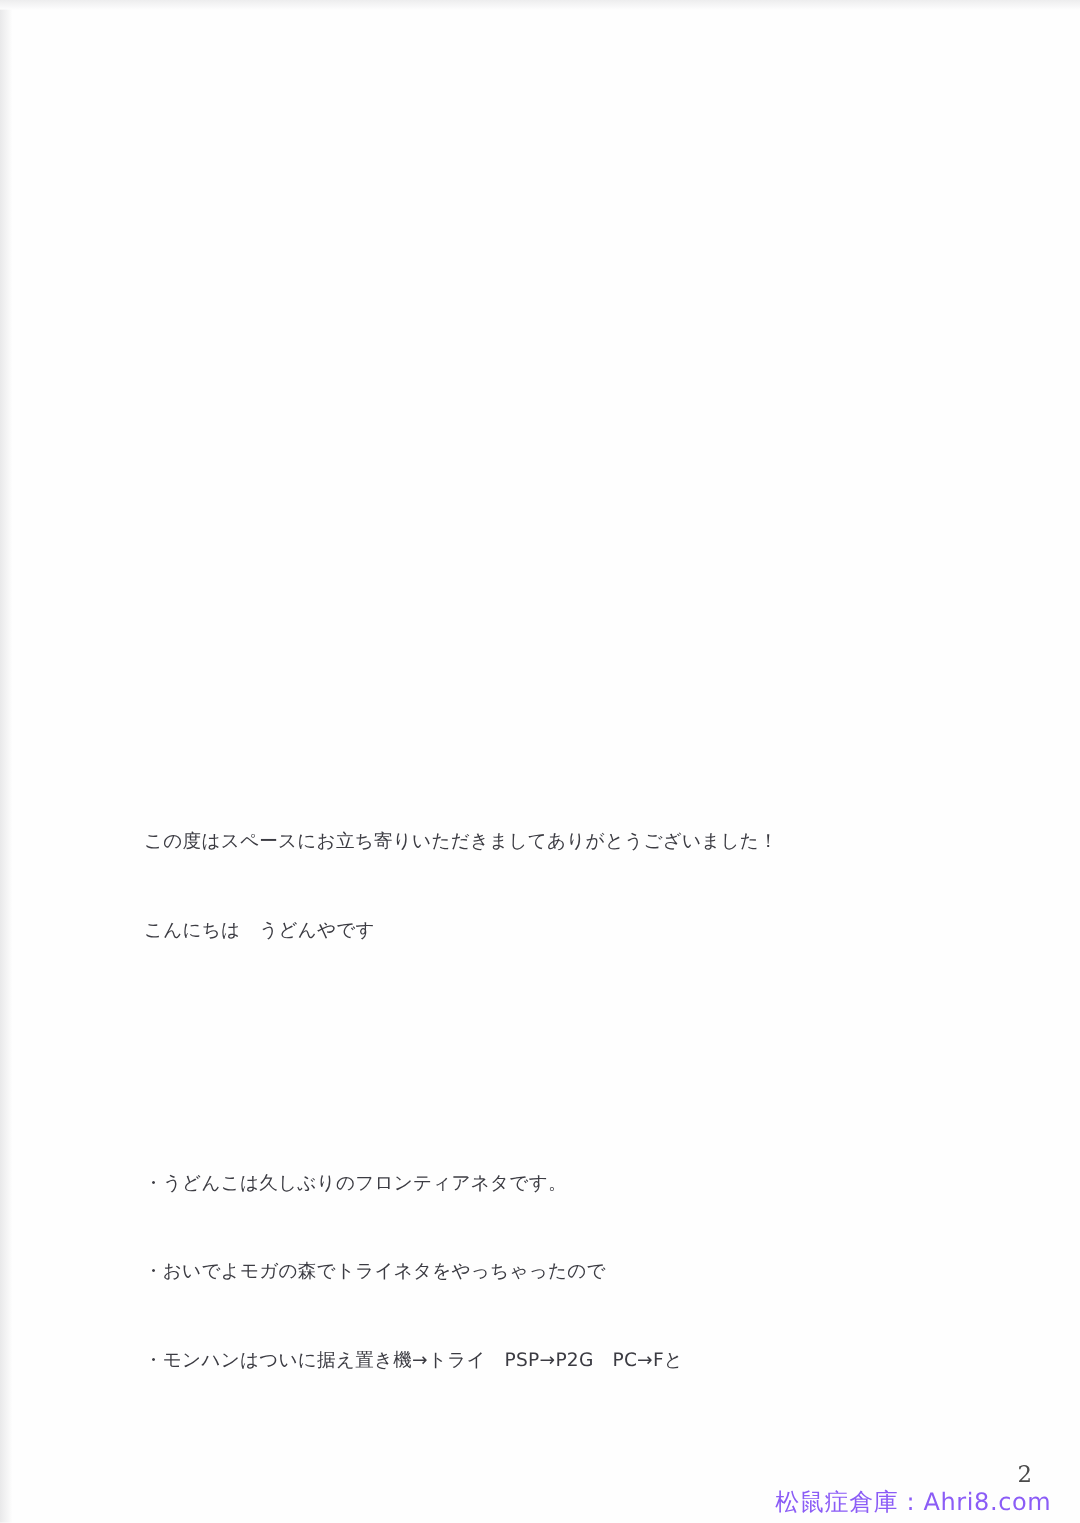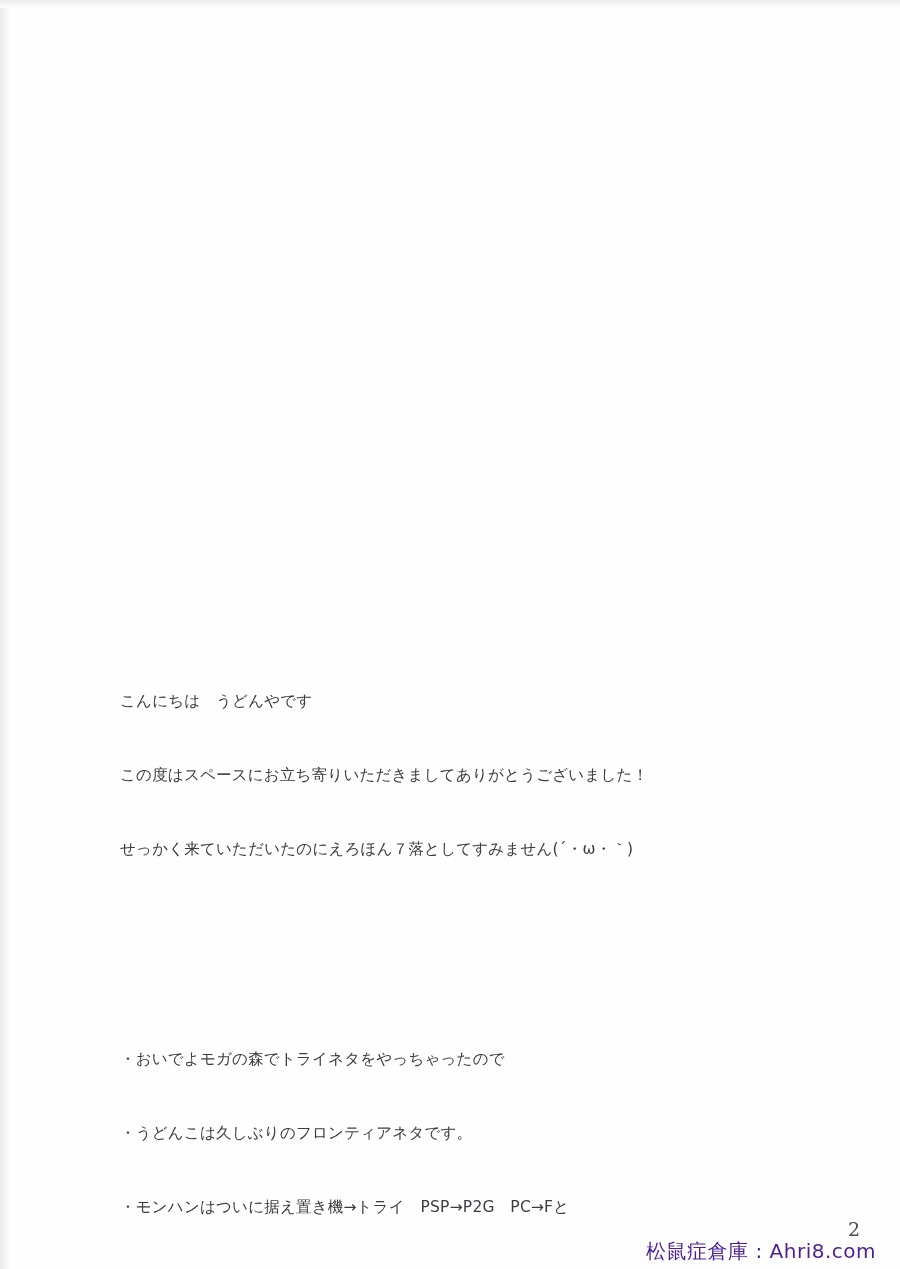--- a/index.html
+++ b/index.html
@@ -73,42 +73,41 @@
     font-size: 19px;
     color: #4a4a4a;
     font-family: "DejaVu Serif", serif;
   }
 
   .watermark {
     position: absolute;
     right: 24px;
     top: 1238px;
     font-size: 20px;
-    color: #4c1d95;
+    color: #8b5cf6;
     font-family: "DejaVu Sans", sans-serif;
     letter-spacing: 0.5px;
     white-space: pre;
   }
 </style>
 </head>
 <body>
 
 <div class="page">
 
   <div class="text-block">
 
     <div class="greeting">
+      <div class="line">この度はスペースにお立ち寄りいただきましてありがとうございました！</div>
       <div class="line">こんにちは　うどんやです</div>
-      <div class="line">この度はスペースにお立ち寄りいただきましてありがとうございました！</div>
-      <div class="line">せっかく来ていただいたのにえろほん７落としてすみません(´・ω・｀)</div>
     </div>
 
     <div class="body-list">
+      <div class="line">・うどんこは久しぶりのフロンティアネタです。</div>
       <div class="line">・おいでよモガの森でトライネタをやっちゃったので</div>
-      <div class="line">・うどんこは久しぶりのフロンティアネタです。</div>
       <div class="line">・モンハンはついに据え置き機→トライ　PSP→P2G　PC→Fと</div>
       
       
       
       
       
       
       
       
       

